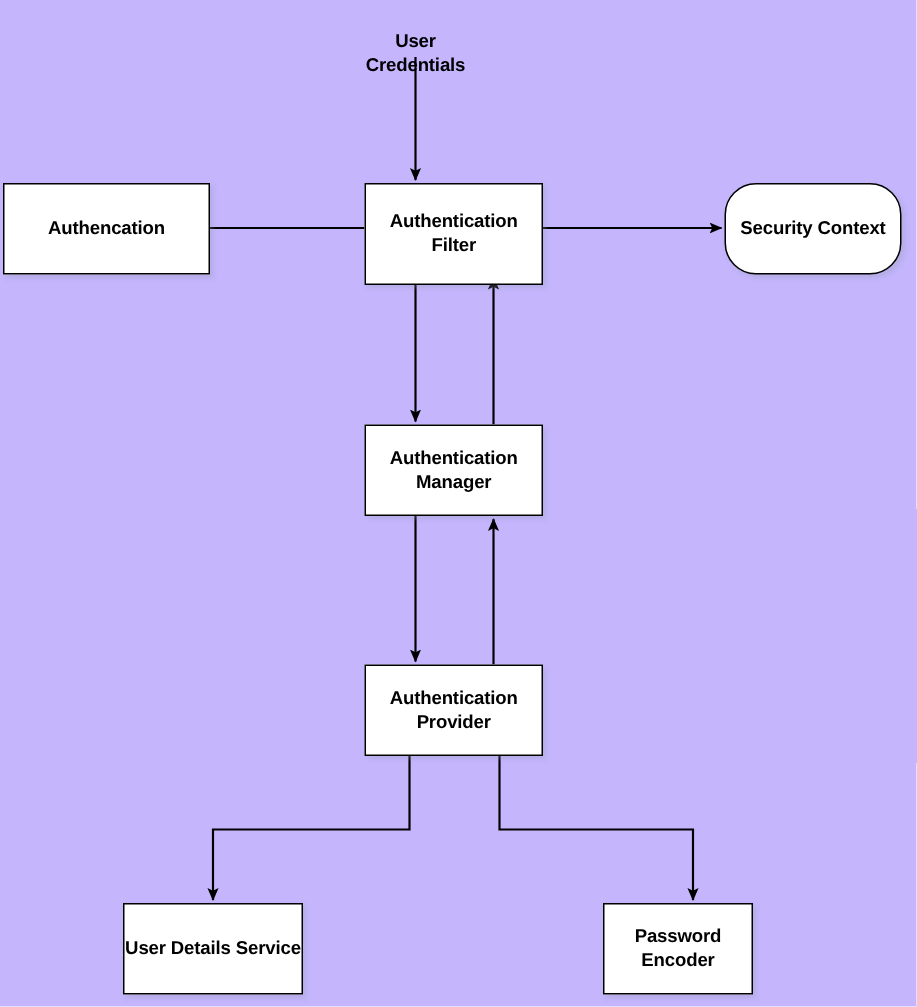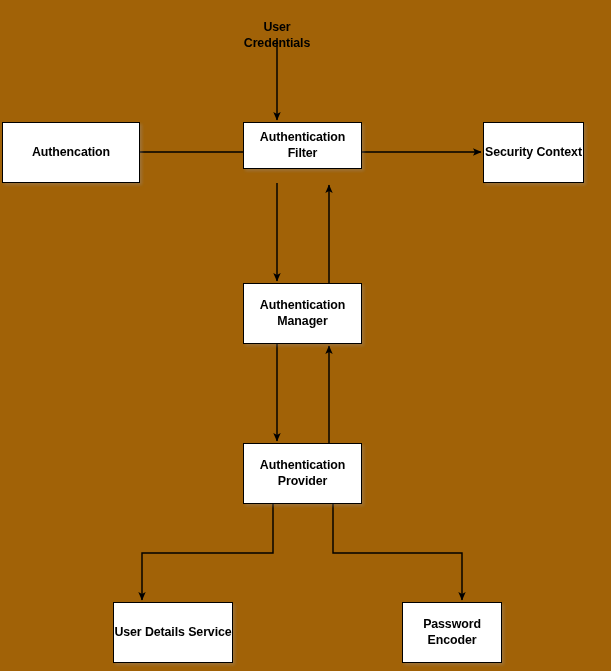--- a/index.html
+++ b/index.html
@@ -7,21 +7,21 @@
     padding: 0;
     background: #ffffff;
   }
   body {
     font-family: "Liberation Sans", sans-serif;
   }
   #canvas {
     position: relative;
     width: 611px;
     height: 671px;
-    background: #a16207;
+    background: #c4b5fd;
     overflow: hidden;
   }
   #edge-layer {
     position: absolute;
     left: 0;
     top: 0;
     width: 611px;
     height: 671px;
   }
   .node {
@@ -94,39 +94,39 @@
 
   <div class="free-label" style="left:227px; top:3px; width:100px;">
     <span>User
 Credentials</span>
   </div>
 
   <div class="node" style="left:2px; top:122px; width:138px; height:61px;">
     <span class="node-label">Authencation</span>
   </div>
 
-  <div class="node" style="left:243px; top:122px; width:119px; height:47px;">
+  <div class="node" style="left:243px; top:122px; width:119px; height:68px;">
     <span class="node-label">Authentication Filter</span>
   </div>
 
-  <div class="node" style="left:483px; top:122px; width:101px; height:61px;">
+  <div class="node" style="left:483px; top:122px; width:118px; height:61px;border-radius:21px;">
     <span class="node-label">Security Context</span>
   </div>
 
   <div class="node" style="left:243px; top:283px; width:119px; height:61px;">
     <span class="node-label">Authentication
 Manager</span>
   </div>
 
   <div class="node" style="left:243px; top:443px; width:119px; height:61px;">
     <span class="node-label">Authentication
 Provider</span>
   </div>
 
-  <div class="node" style="left:82px; top:602px; width:120px; height:61px;margin-left:31px;">
+  <div class="node" style="left:82px; top:602px; width:120px; height:61px;">
     <span class="node-label">User Details Service</span>
   </div>
 
   <div class="node" style="left:402px; top:602px; width:100px; height:61px;">
     <span class="node-label">Password Encoder</span>
   </div>
 
 </div>
 
 </body></html>

